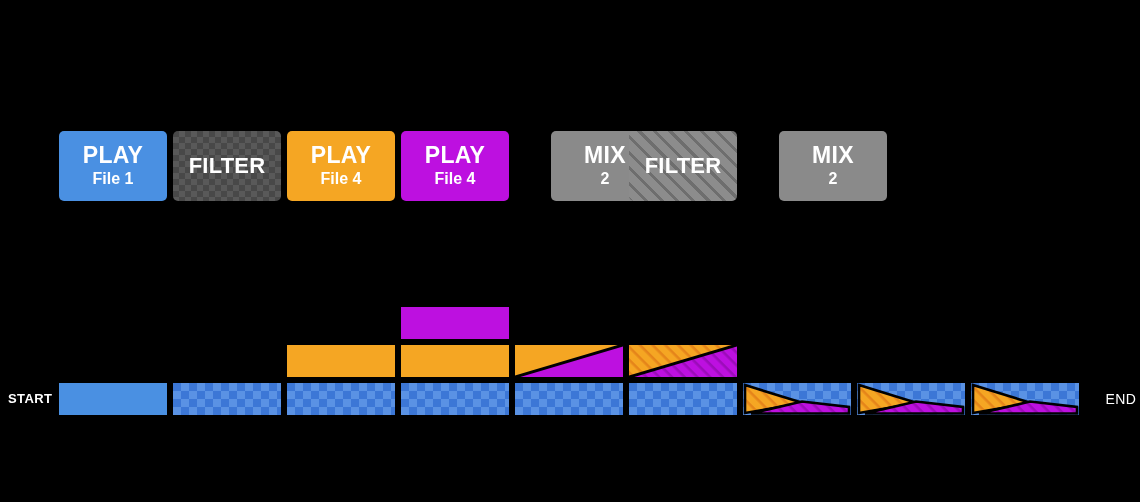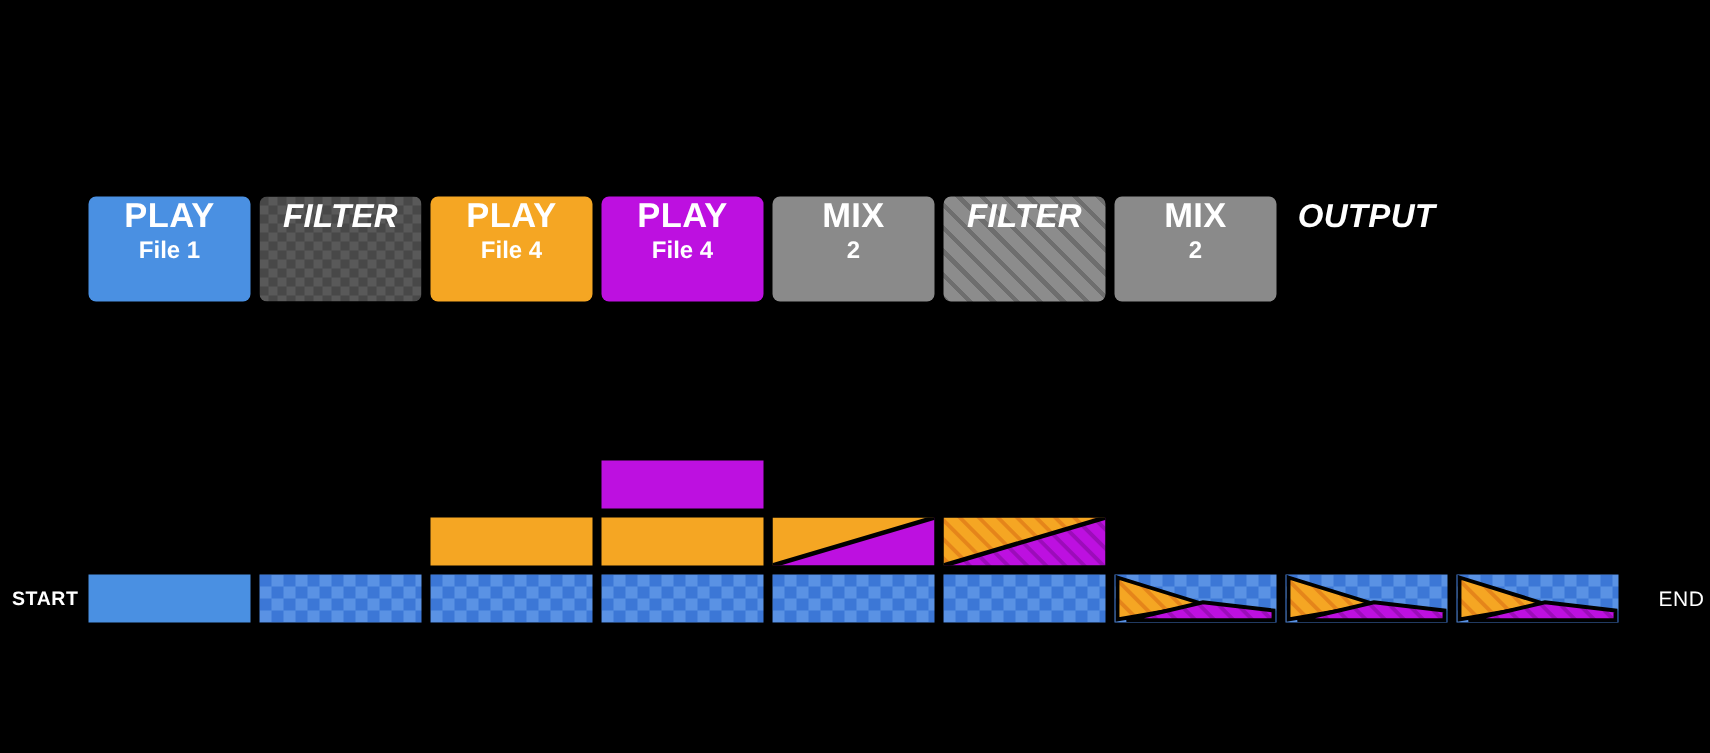--- a/index.html
+++ b/index.html
@@ -1,30 +1,30 @@
 <!DOCTYPE html>
 <html><head>
 <meta charset="utf-8">
 <style>
   html,body{margin:0;padding:0;background:#000;}
   .stage{position:relative;width:1140px;height:502px;background:#000;overflow:hidden;
          font-family:"Liberation Sans",sans-serif;color:#fff;}
 
   
   .block{position:absolute;top:131px;width:108px;height:70px;border-radius:5px;
-         display:flex;flex-direction:column;align-items:center;justify-content:flex-start;
+         display:flex;flex-direction:column;align-items:center;justify-content:center;
          color:#fff;text-align:center;}
   .lbl{font-size:23px;font-weight:600;line-height:1.12;letter-spacing:.3px;}
   .sub{font-size:16px;font-weight:700;line-height:1.25;margin-top:1px;}
-  .one{font-size:22px;font-weight:600;letter-spacing:.2px;font-style:italic;}
+  .one{font-size:22px;font-weight:600;letter-spacing:.2px;}
 
   .bg-blue{background:#4a90e2;}
   .bg-orange{background:#f5a623;}
   .bg-magenta{background:#bd10e0;}
-  .bg-gray{background:#8a8a8a;}
+  .bg-gray{background:#8a8a8a;margin-left:36px;}
   .bg-checker-gray{background:repeating-conic-gradient(#595959 0% 25%,#484848 0% 50%);
                    background-size:12px 12px;}
   .bg-hatch-gray{background:repeating-linear-gradient(45deg,#6e6e6e 0 3px,#8c8c8c 3px 11px);}
   .bg-none{background:transparent;border-radius:0;}
 
   
   .bar{position:absolute;width:108px;height:32px;}
   .row-top{top:307px;}
   .row-mid{top:345px;}
   .row-bot{top:383px;}
@@ -84,23 +84,20 @@
 
   <div class="block bg-hatch-gray" style="left:629px">
     <div class="one">FILTER</div>
   </div>
 
   <div class="block bg-gray" style="left:743px">
     <div class="lbl">MIX</div>
     <div class="sub">2</div>
   </div>
 
-  <div class="block bg-none" style="left:857px">
-    <div class="one">OUTPUT</div>
-  </div>
 
 
   <div class="cap cap-start">START</div>
   <div class="cap cap-end">END</div>
 
   <div class="bar row-top bar-magenta" style="left:401px"></div>
 
   <div class="bar row-mid bar-orange" style="left:287px"></div>
   <div class="bar row-mid bar-orange" style="left:401px"></div>
 

